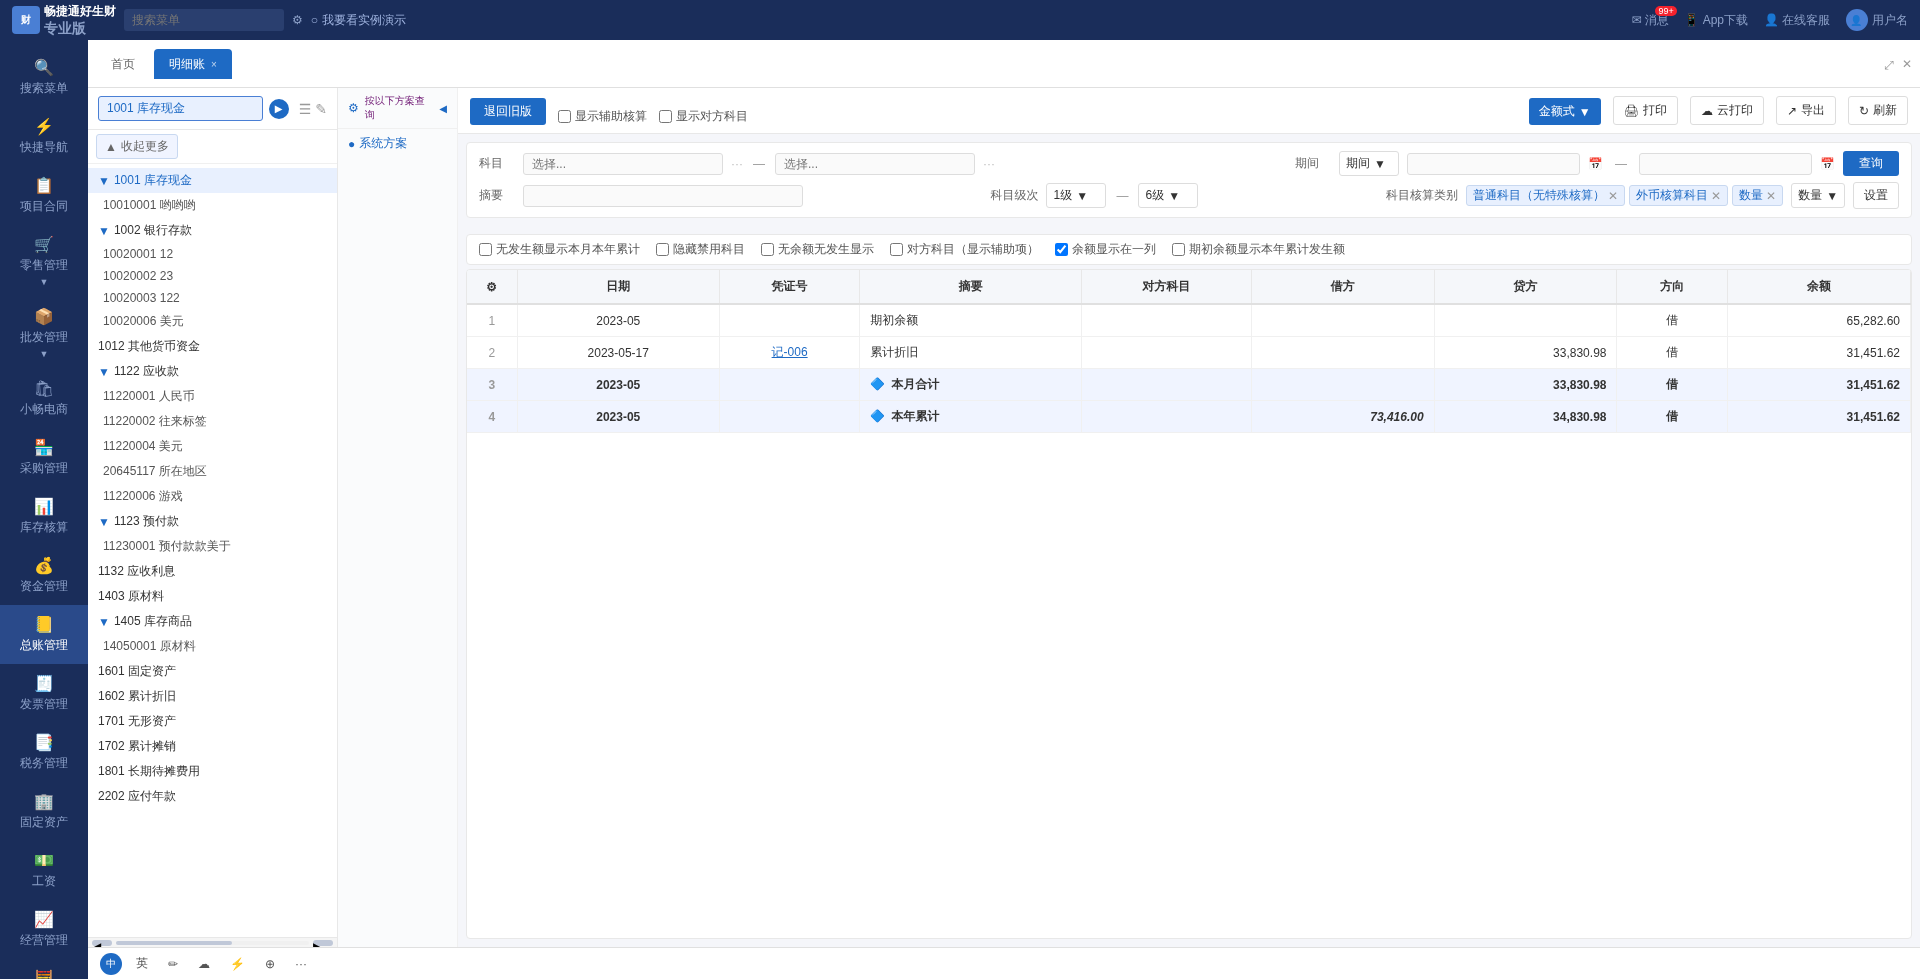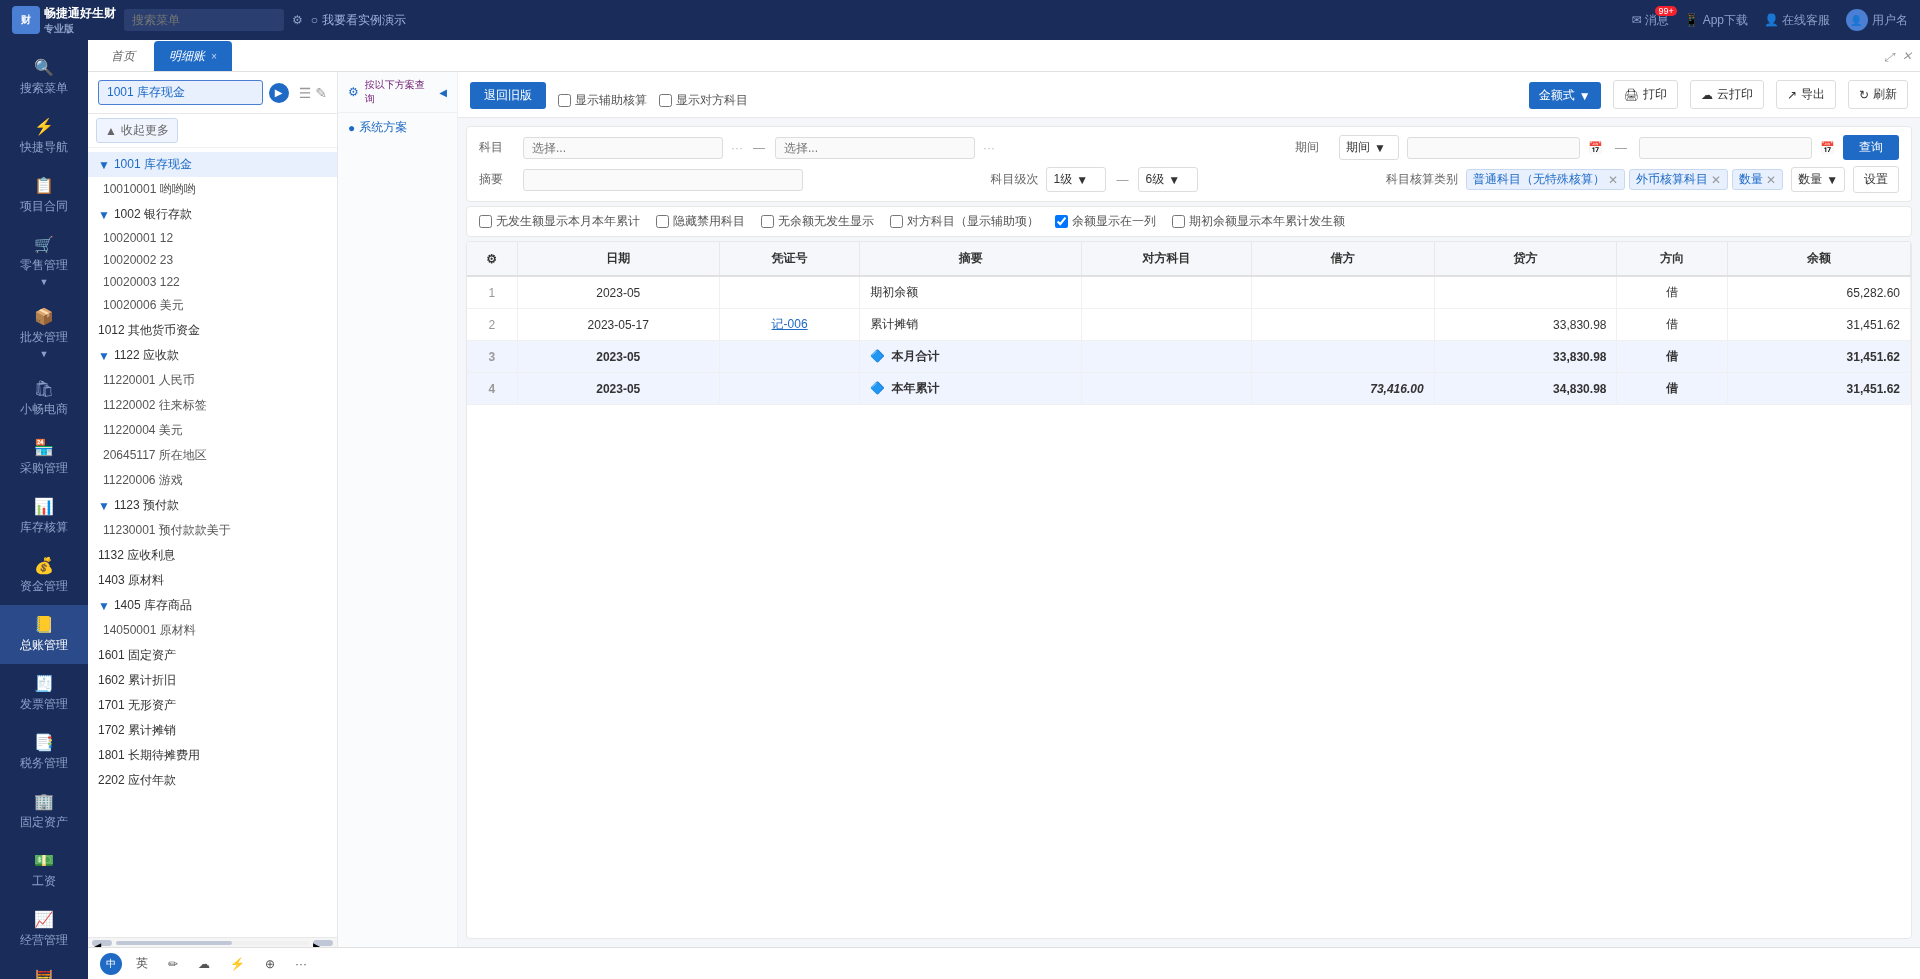--- a/index.html
+++ b/index.html
@@ -2,21 +2,21 @@
 <html><head>
   <meta charset="utf-8">
   <style>
     * { box-sizing: border-box; margin: 0; padding: 0; font-family: "Microsoft YaHei", "PingFang SC", Arial, sans-serif; font-size: 12px; }
     body { background: #f0f2f5; display: flex; flex-direction: column; height: 979px; overflow: hidden; }
 
     
     .top-bar { height: 40px; background: #1a2d5a; display: flex; align-items: center; padding: 0 12px; gap: 8px; flex-shrink: 0; }
     .logo { color: #fff; font-size: 13px; font-weight: bold; display: flex; align-items: center; gap: 4px; }
     .logo-icon { width: 28px; height: 28px; background: #4a7fd4; border-radius: 4px; display: flex; align-items: center; justify-content: center; color: #fff; font-size: 10px; }
-    .logo-sub { color: #8ca0c8; font-size: 10px; }
+    .logo-sub { color: #8ca0c8; font-size: 14px; }
     .search-bar { background: #2a3f6f; border: none; border-radius: 3px; color: #aaa; padding: 4px 8px; width: 160px; outline: none; }
     .top-bar-btn { color: #8ca0c8; cursor: pointer; display: flex; align-items: center; gap: 3px; font-size: 12px; }
     .demo-link { color: #a0b4e0; font-size: 12px; display: flex; align-items: center; gap: 4px; }
     .top-bar-right { display: flex; align-items: center; gap: 16px; }
     .badge-btn { position: relative; color: #8ca0c8; display: flex; align-items: center; gap: 3px; cursor: pointer; }
     .badge { position: absolute; top: -6px; right: -8px; background: #f5222d; color: #fff; font-size: 9px; border-radius: 8px; padding: 0 3px; min-width: 16px; text-align: center; }
     .user-info { color: #8ca0c8; font-size: 12px; display: flex; align-items: center; gap: 4px; }
 
     
     .app-body { display: flex; flex: 1; overflow: hidden; }
@@ -24,21 +24,21 @@
     
     .sidebar { width: 88px; background: #1a2d5a; display: flex; flex-direction: column; align-items: center; padding-top: 8px; flex-shrink: 0; }
     .sidebar-item { width: 100%; padding: 10px 0; display: flex; flex-direction: column; align-items: center; color: #8ca0c8; cursor: pointer; font-size: 11px; gap: 3px; }
     .sidebar-item.active { background: #2a4a8a; color: #fff; }
     .sidebar-icon { font-size: 16px; }
 
     
     .main-content { flex: 1; display: flex; flex-direction: column; overflow: hidden; }
 
     
-    .tab-bar { background: #fff; border-bottom: 1px solid #e0e0e0; display: flex; align-items: center; padding: 0 8px; height: 32px; flex-shrink: 0; gap: 4px; font-style: italic; }
+    .tab-bar { background: #fff; border-bottom: 1px solid #e0e0e0; display: flex; align-items: center; padding: 0 8px; height: 48px; flex-shrink: 0; gap: 4px; }
     .tab { padding: 6px 14px; cursor: pointer; color: #666; border-radius: 4px 4px 0 0; display: flex; align-items: center; gap: 6px; border: 1px solid transparent; border-bottom: none; }
     .tab.active { background: #1e6ac4; color: #fff; }
     .tab-close { font-size: 10px; cursor: pointer; opacity: 0.7; }
     .maximize-btn { margin-left: auto; color: #999; cursor: pointer; font-size: 14px; }
 
     
     .content-area { flex: 1; display: flex; overflow: hidden; background: #f5f6fa; }
 
     
     .left-panel { width: 250px; background: #fff; border-right: 1px solid #e8e8e8; display: flex; flex-direction: column; flex-shrink: 0; }
@@ -70,21 +70,21 @@
     .select-box { border: 1px solid #ddd; border-radius: 3px; padding: 3px 6px; background: #fff; color: #333; display: flex; align-items: center; gap: 4px; cursor: pointer; min-width: 60px; }
     .period-input { border: 1px solid #ddd; border-radius: 3px; padding: 3px 8px; background: #fafafa; color: #333; min-width: 80px; }
     .query-btn { background: #1e6ac4; color: #fff; border: none; border-radius: 3px; padding: 4px 16px; cursor: pointer; font-size: 12px; }
     .settings-btn { background: #fff; color: #333; border: 1px solid #ddd; border-radius: 3px; padding: 4px 10px; cursor: pointer; }
     .tag-group { display: flex; align-items: center; gap: 4px; flex-wrap: wrap; }
     .tag { background: #e8f0fe; color: #1e6ac4; border: 1px solid #c8d8f0; border-radius: 3px; padding: 1px 6px; display: flex; align-items: center; gap: 3px; font-size: 11px; }
     .tag-close { cursor: pointer; color: #999; }
     .field-dot { color: #999; margin: 0 2px; }
 
     
-    .checkbox-row { background: #fff; margin: 4px 8px 0; border: 1px solid #e8e8e8; border-radius: 4px; padding: 6px 12px; display: flex; align-items: center; gap: 16px; flex-shrink: 0; }
+    .checkbox-row { background: #fff; margin: 16px 8px 0; border: 1px solid #e8e8e8; border-radius: 4px; padding: 6px 12px; display: flex; align-items: center; gap: 16px; flex-shrink: 0; }
     .cb-item { display: flex; align-items: center; gap: 4px; color: #555; cursor: pointer; }
     .cb-item input { cursor: pointer; }
 
     
     .table-wrapper { flex: 1; margin: 4px 8px 8px; background: #fff; border: 1px solid #e8e8e8; border-radius: 4px; overflow: auto; }
     table { width: 100%; border-collapse: collapse; }
     thead th { background: #f5f7fa; border-bottom: 2px solid #e0e0e0; border-right: 1px solid #e8e8e8; padding: 8px 10px; text-align: center; color: #333; font-weight: 600; white-space: nowrap; position: sticky; top: 0; z-index: 1; }
     thead th:first-child { width: 50px; }
     tbody td { border-bottom: 1px solid #f0f0f0; border-right: 1px solid #f0f0f0; padding: 7px 10px; color: #333; }
     tbody tr.summary-row { background: #f8f9ff; font-weight: bold; }
@@ -522,21 +522,21 @@
                 <td class="col-debit"></td>
                 <td class="col-credit"></td>
                 <td class="col-direction">借</td>
                 <td class="col-balance">65,282.60</td>
               </tr>
 
               <tr>
                 <td class="col-index">2</td>
                 <td class="col-date">2023-05-17</td>
                 <td class="col-voucher">记-006</td>
-                <td class="col-summary">累计摊销</td>
+                <td class="col-summary">累计折旧</td>
                 <td class="col-subject"></td>
                 <td class="col-debit"></td>
                 <td class="col-credit">33,830.98</td>
                 <td class="col-direction">借</td>
                 <td class="col-balance">31,451.62</td>
               </tr>
 
               <tr class="summary-row">
                 <td class="col-index"><strong>3</strong></td>
                 <td class="col-date"><strong>2023-05</strong></td>

